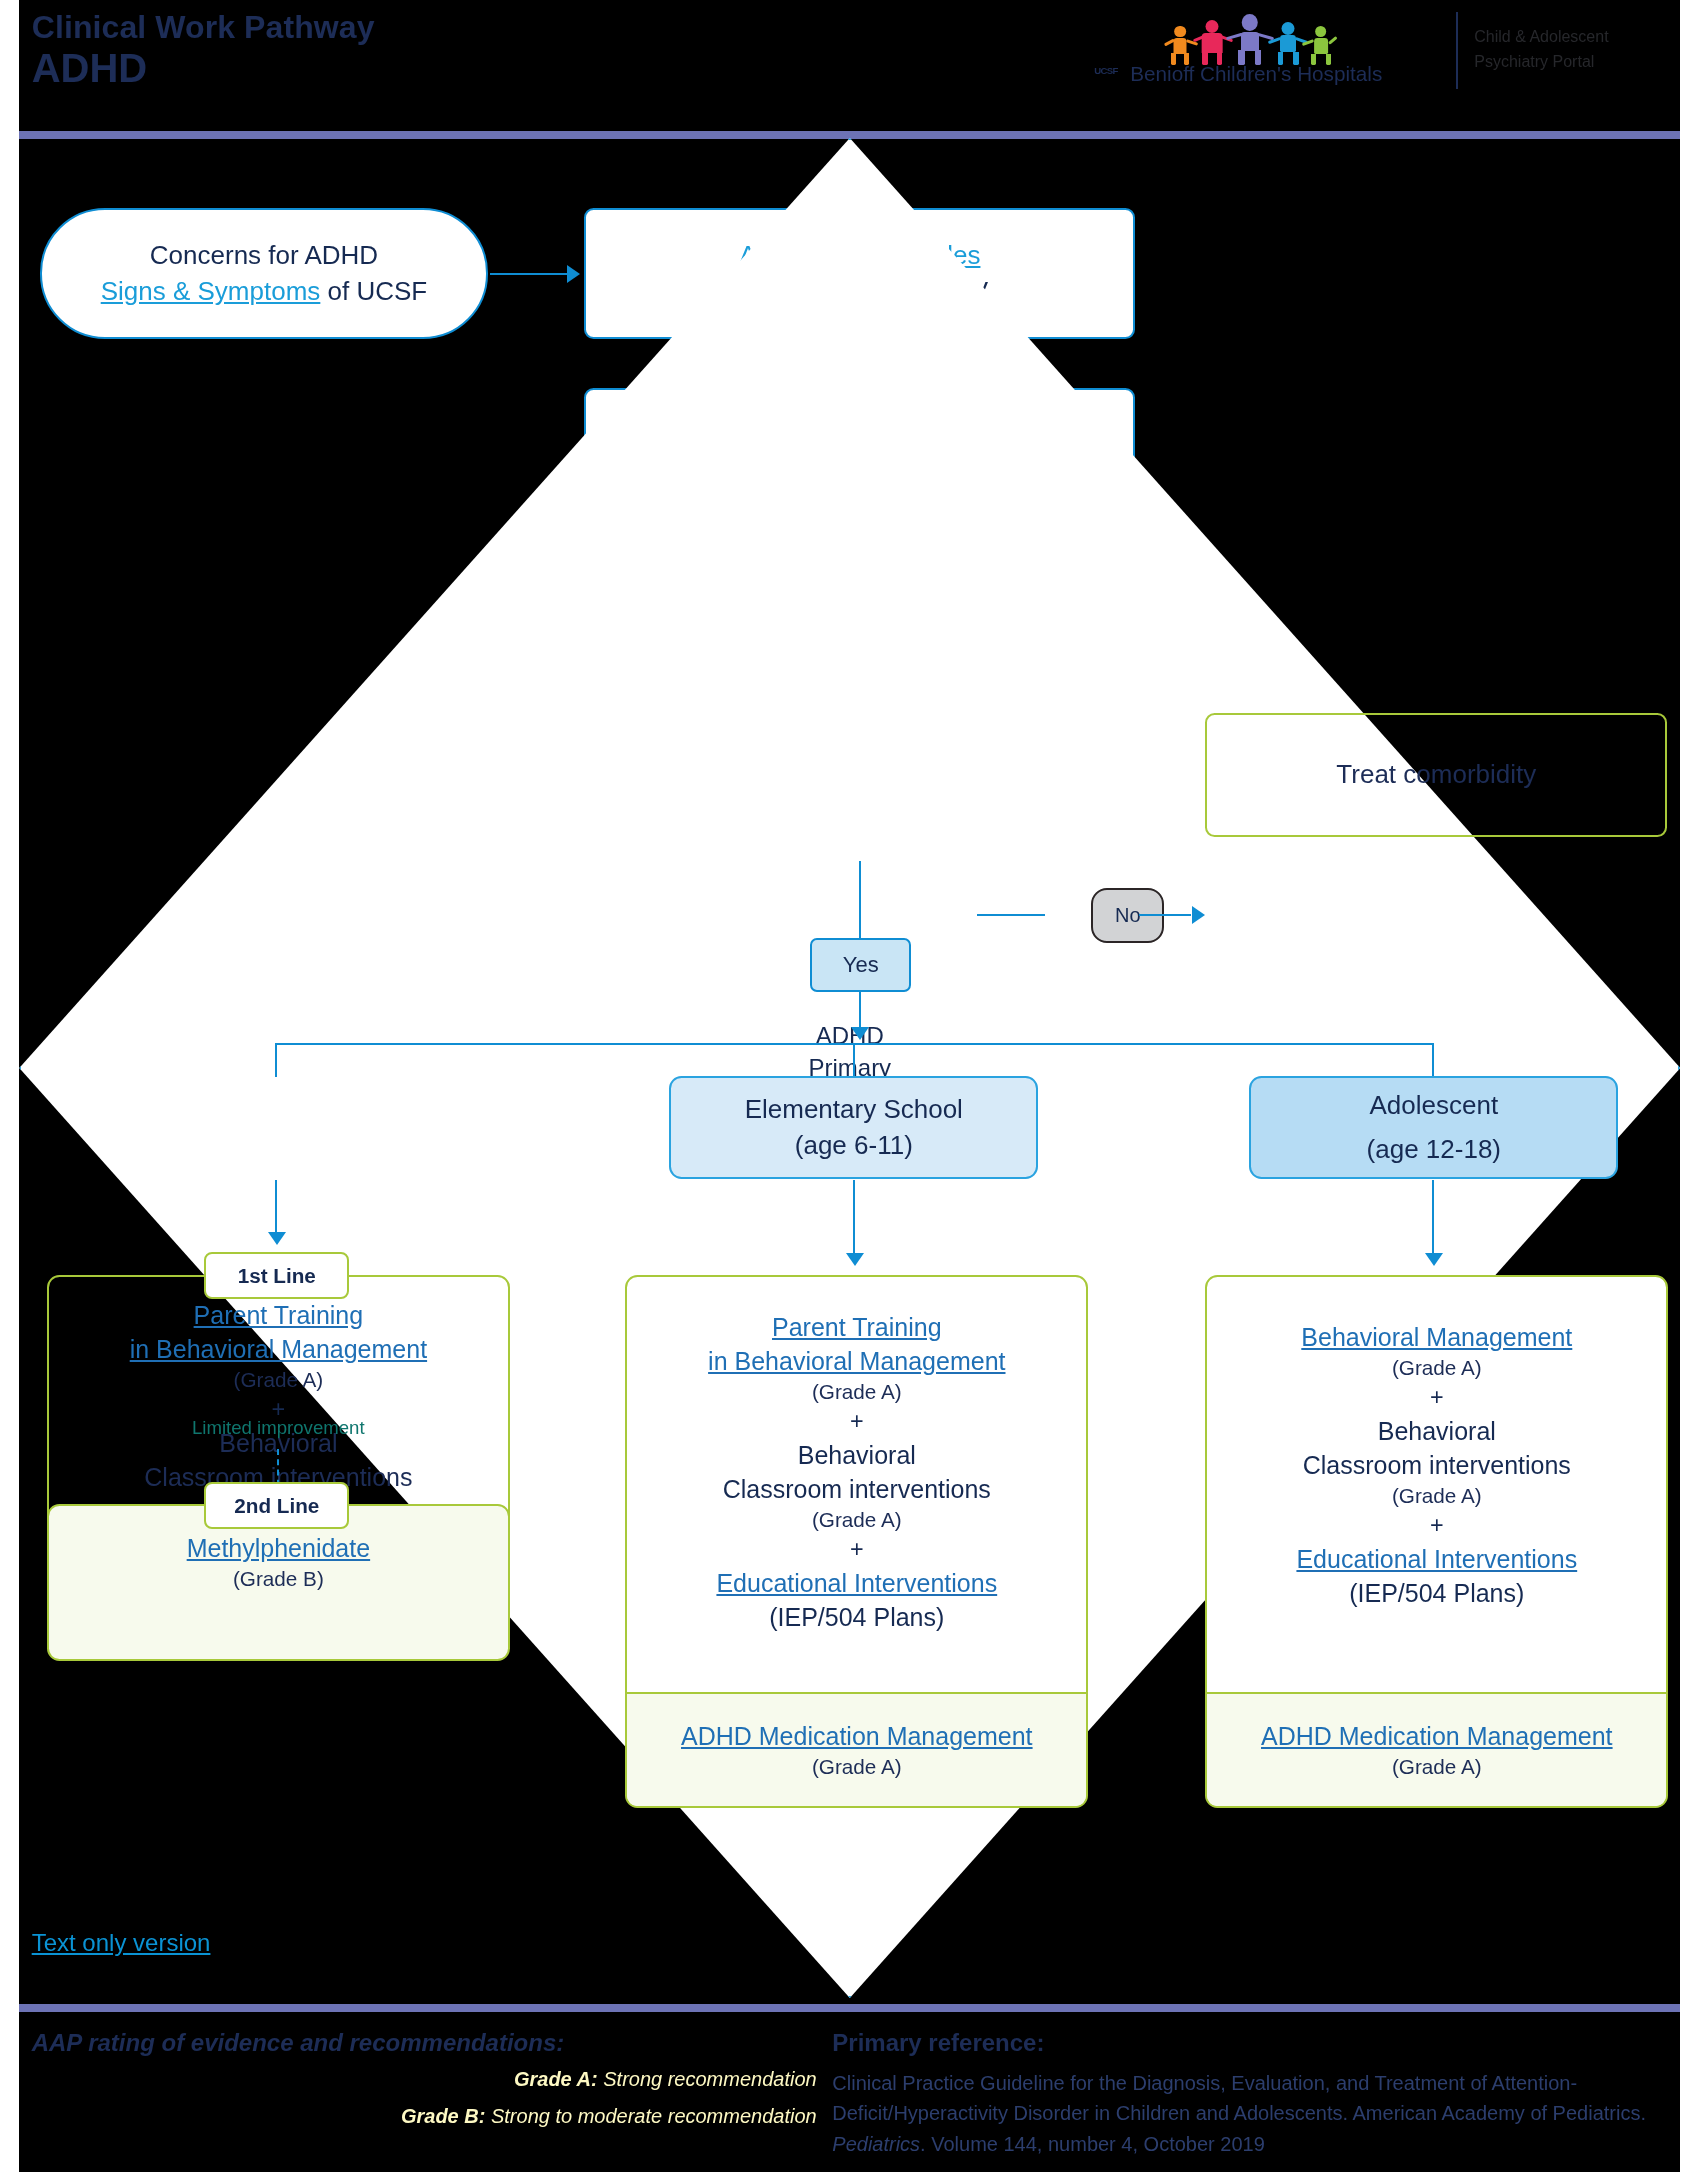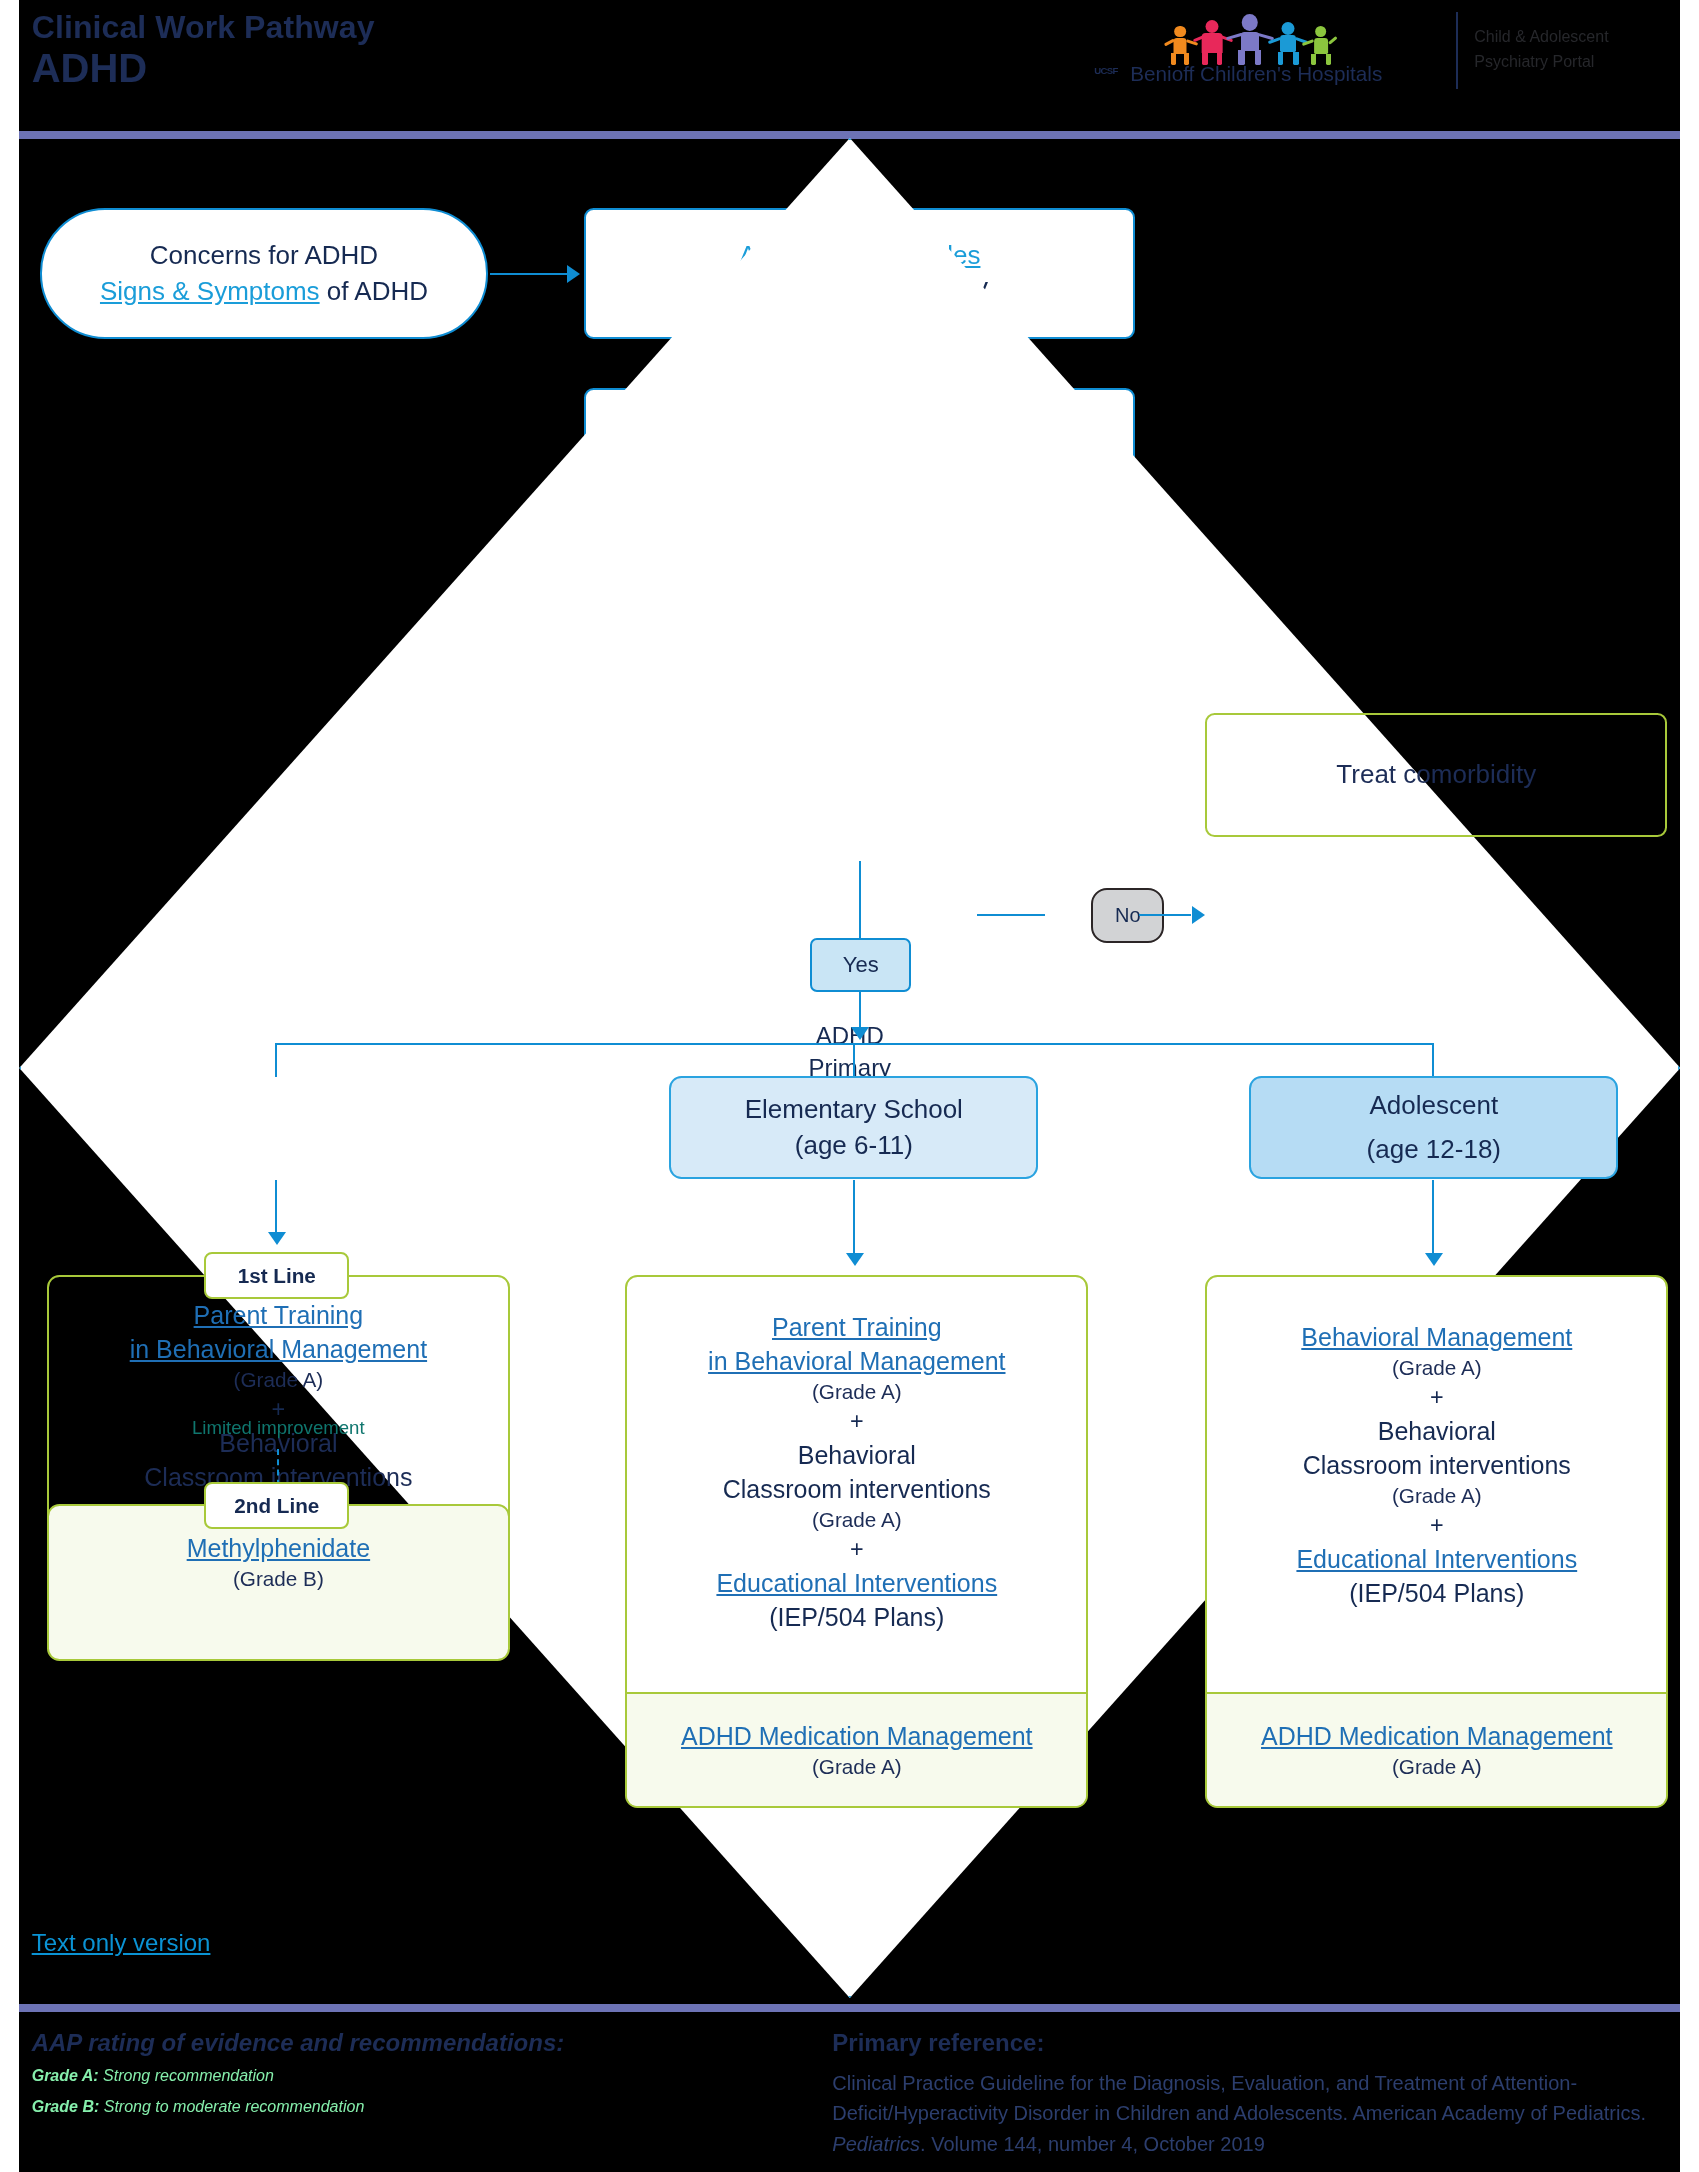--- a/index.html
+++ b/index.html
@@ -116,21 +116,21 @@
     border-bottom:9px solid transparent;border-left:13.8px solid #0f8dd3;}
   .dash{position:absolute;width:0;border-left:2.1px dashed #0f8dd3;}
 
   
   #textonly{position:absolute;left:12.4px;top:1791px;font-size:24px;color:#0a93d4;
     text-decoration:underline;}
 
   
   #footer{position:absolute;left:0;top:2029px;width:1661px;height:143px;color:#1d2d57;}
   .f-head{font-size:24px;font-weight:bold;color:#1d2d57;}
-  .f-line{font-size:16px;color:#86efac;line-height:1.5;}
+  .f-line{font-size:20px;color:#fef9c3;line-height:1.5;text-align:right;}
   .f-line b{font-weight:bold;}
   #f-left{position:absolute;left:12.4px;top:0;width:785px;font-style:italic;}
   #f-right{position:absolute;left:813px;top:0;width:841px;}
   #f-left .f-line{margin-top:6.9px;}
   #f-right .f-ref{font-size:20px;color:#2c3e6e;line-height:1.52;margin-top:11px;}
   .ital{font-style:italic;}
 </style>
 </head>
 <body>
 
@@ -200,21 +200,21 @@
       <div>Psychiatry Portal</div>
     </div>
   </div>
 
   <div class="rule" id="rule-top"></div>
 
   <div id="flow">
 
     <div class="node" id="n-concerns">
       <div class="ln">Concerns for ADHD</div>
-      <div class="ln"><span class="lnk-bright">Signs &amp; Symptoms</span><span> of ADHD</span></div>
+      <div class="ln"><span class="lnk-bright">Signs &amp; Symptoms</span><span> of UCSF</span></div>
     </div>
 
     <div class="conn hl" style="left:471px;top:135px;width:77px;"></div>
     <div class="arrow-r" style="left:548px;top:127px;"></div>
 
     <div class="node" id="n-rating">
       <div class="ln"><span class="lnk-bright">ADHD Rating Scales</span></div>
       <div class="ln">Vanderbilt or SNAP-IV</div>
     </div>
 

